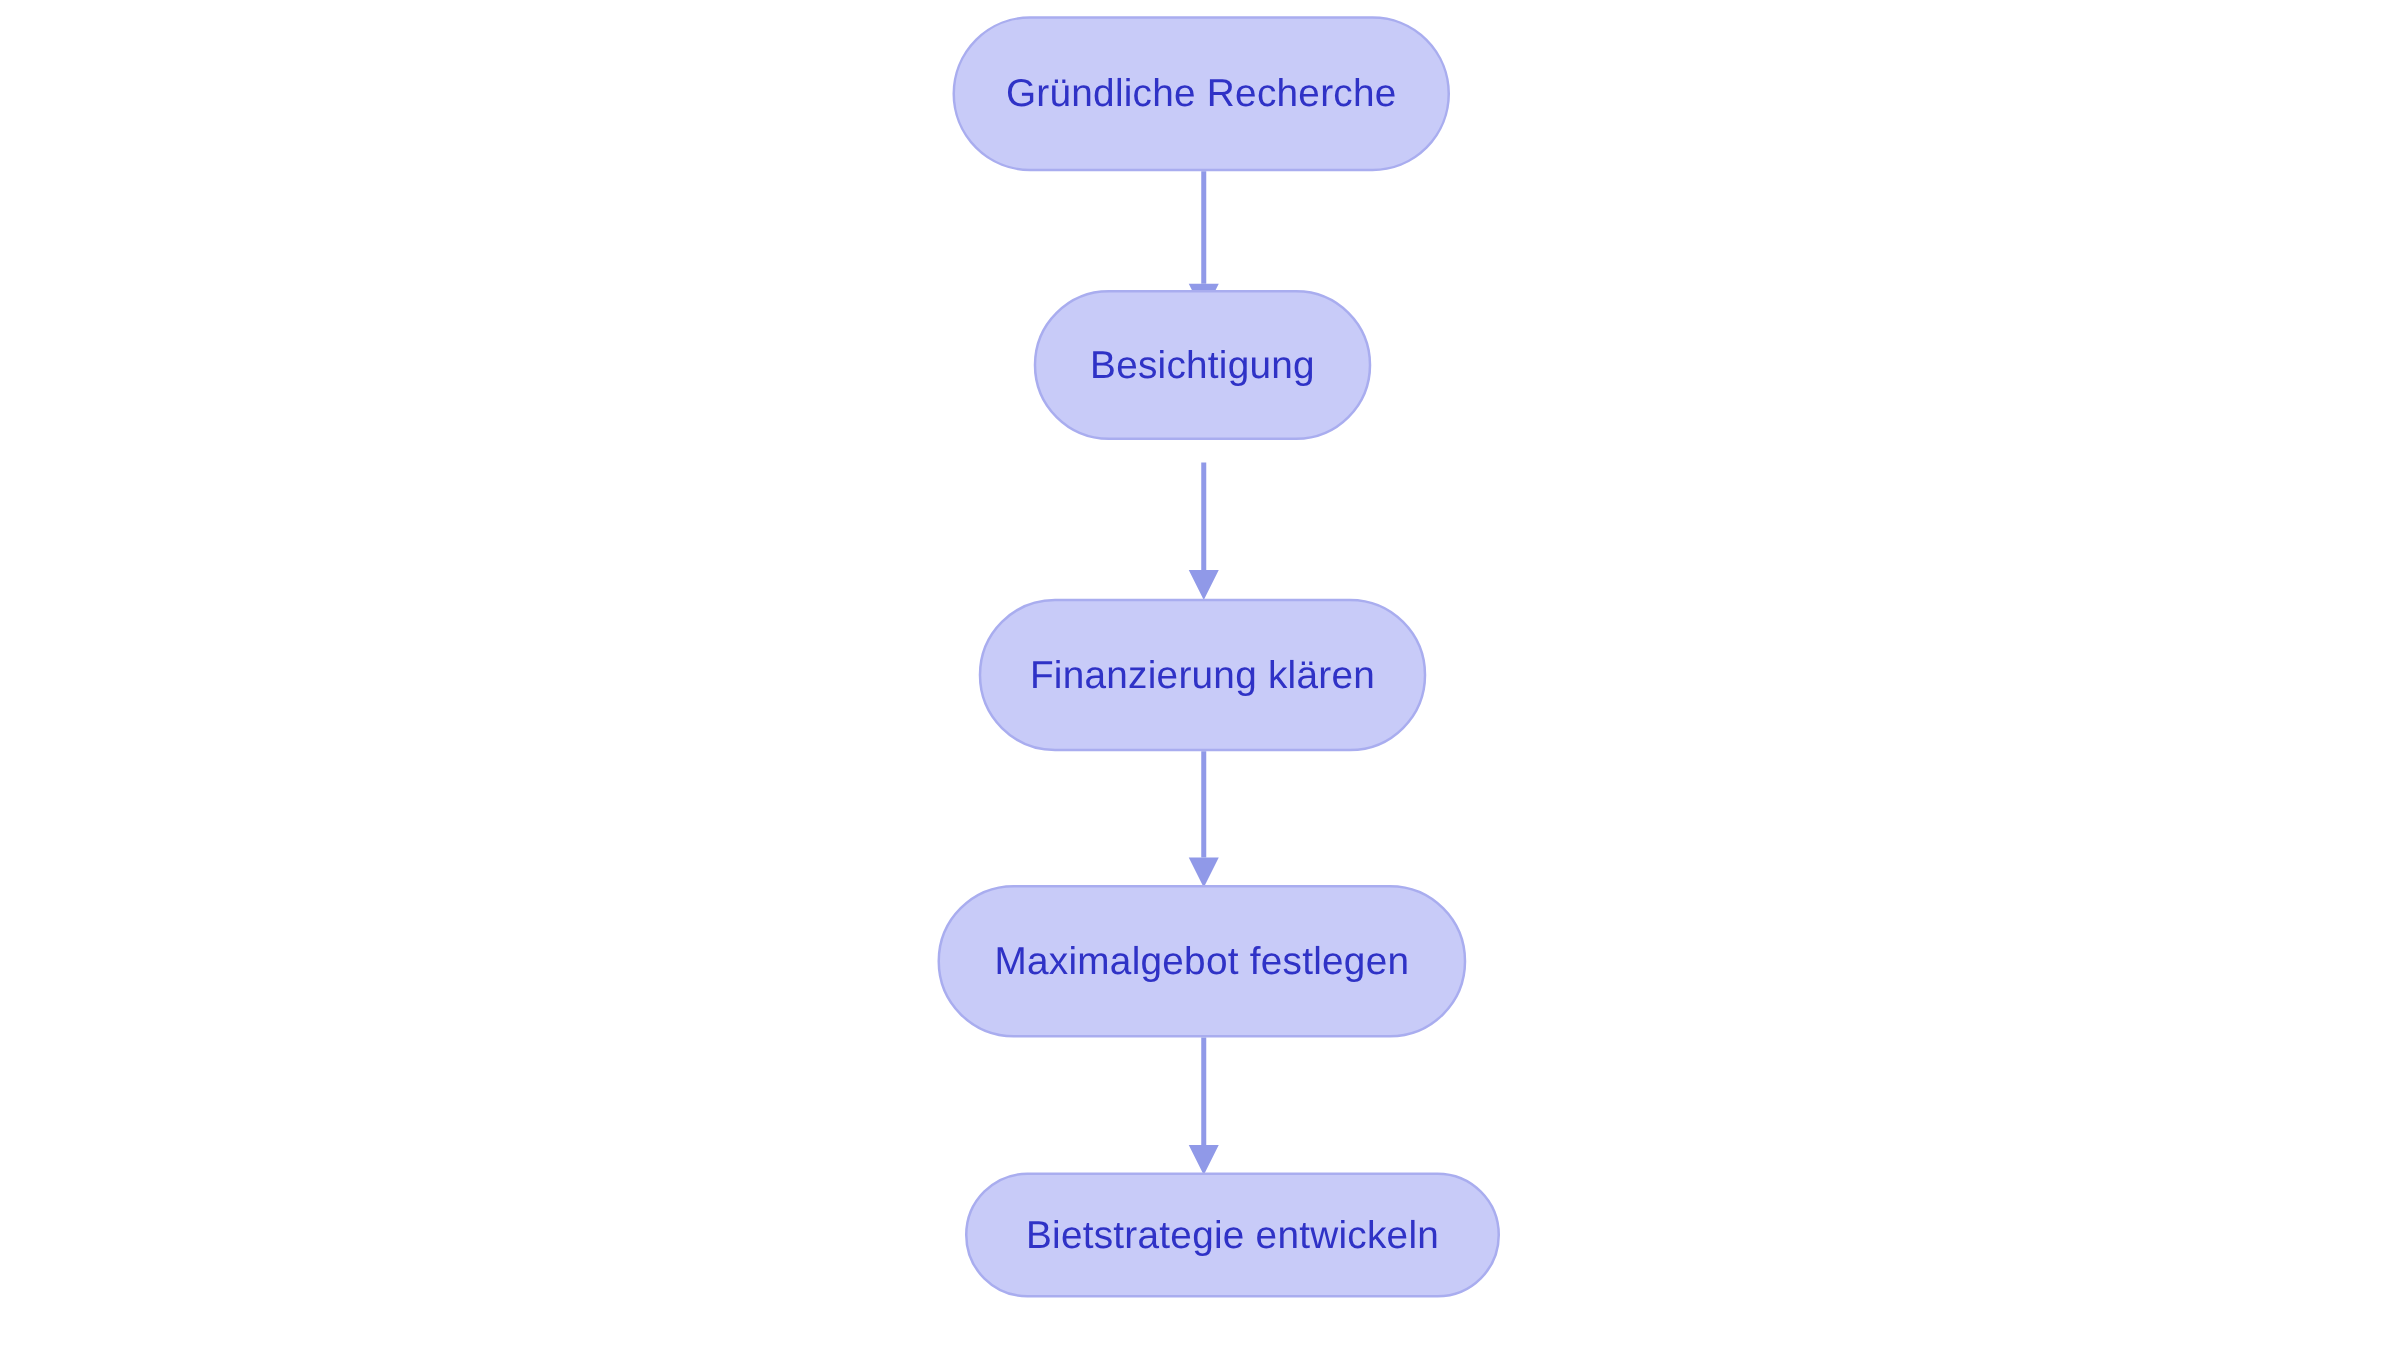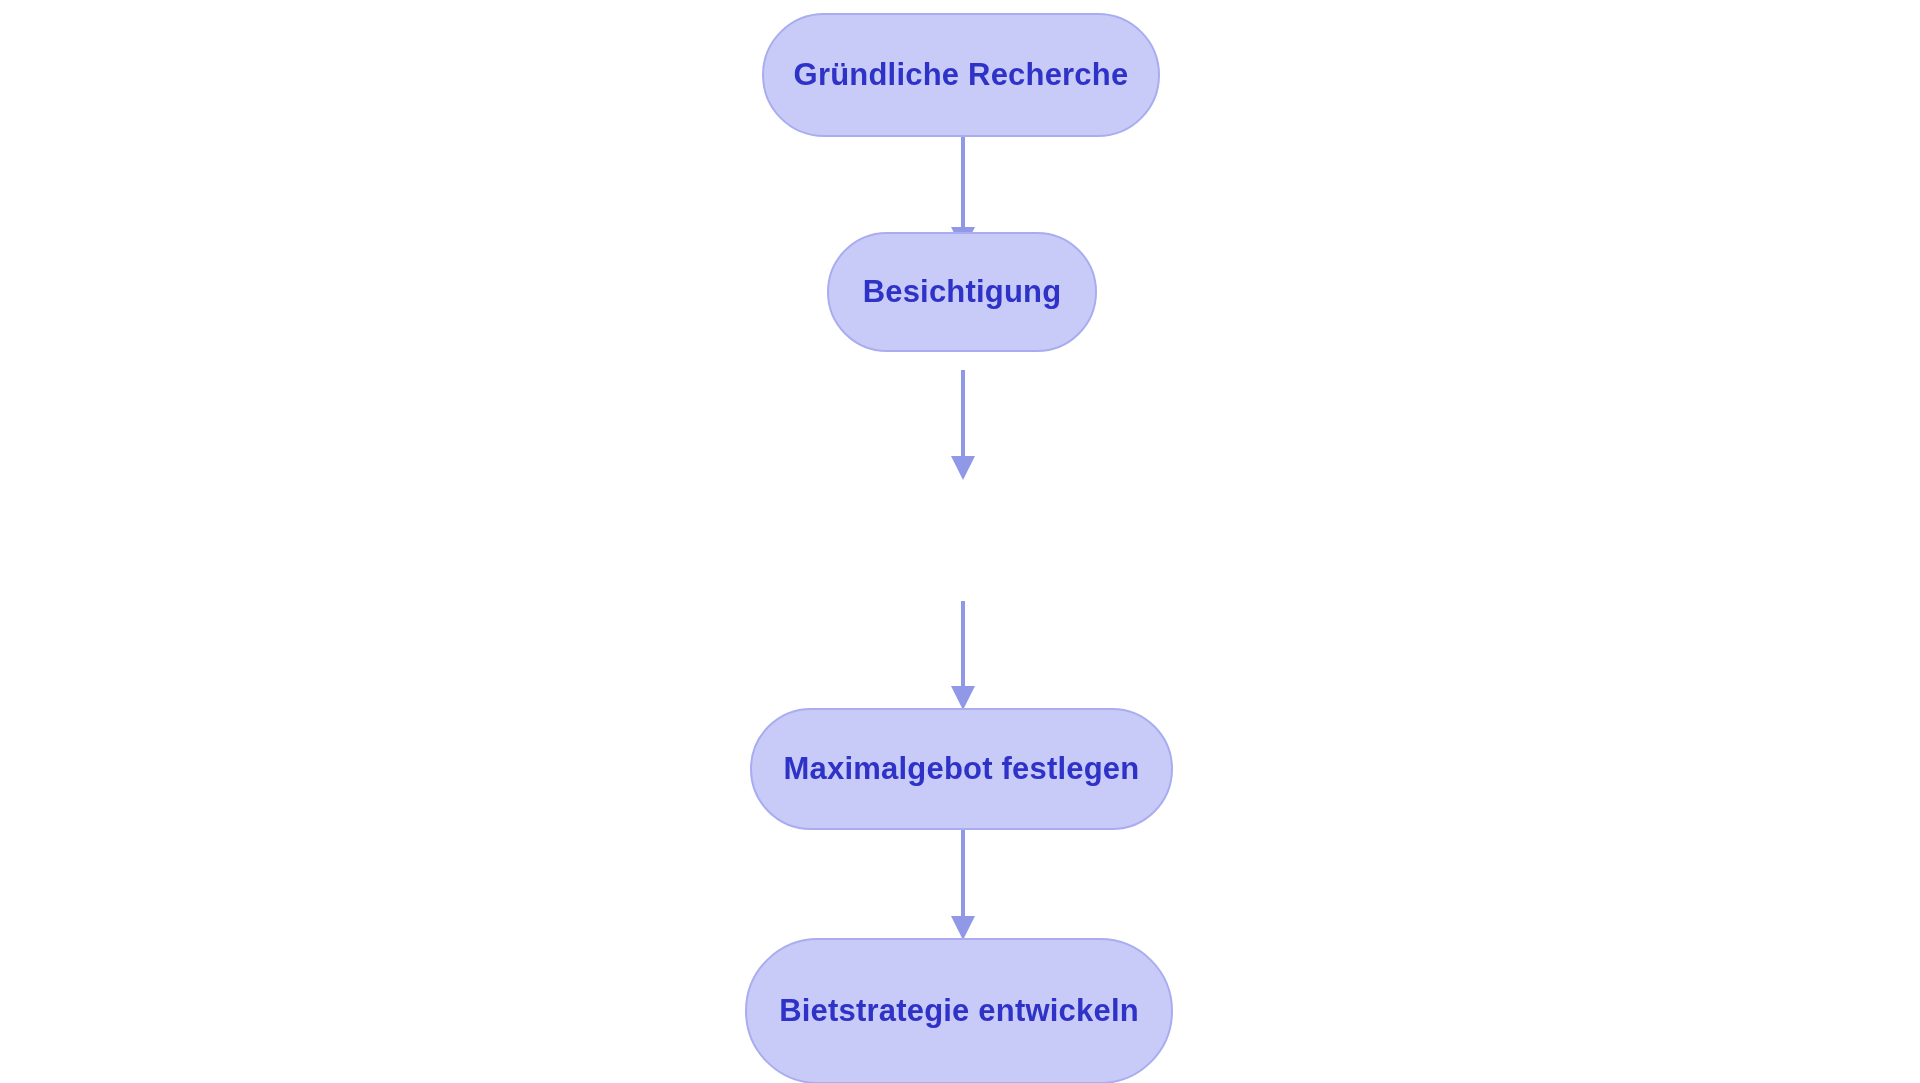--- a/index.html
+++ b/index.html
@@ -35,28 +35,28 @@
     align-items: center;
     justify-content: center;
     text-align: center;
   }
   .node-label {
     color: #2f32c6;
     font-size: 31px;
     line-height: 1.1;
     letter-spacing: 0.2px;
     white-space: nowrap;
-    font-weight: 700;
+    font-weight: 400;
   }
   
   .n0 { left: 762px;  top: 13px;   width: 398px; height: 124px; }
   .n1 { left: 827px;  top: 232px;  width: 270px; height: 120px; }
   .n2 { left: 783px;  top: 479px;  width: 358px; height: 122px; }
   .n3 { left: 750px;  top: 708px;  width: 423px; height: 122px; }
-  .n4 { left: 745px;  top: 938px;  width: 428px; height: 146px; }
+  .n4 { left: 772px;  top: 938px;  width: 428px; height: 100px; }
 
   .edge {
     position: absolute;
     left: 961px;
     width: 4px;
     background: #9099e8;
   }
   .e0 { top: 137px; height: 90px; }
   .e1 { top: 370px; height: 86px; }
   .e2 { top: 601px; height: 85px; }
@@ -89,20 +89,23 @@
     <div class="edge e0"></div>
     <div class="arrowhead a0"></div>
 
     <div class="node n1">
       <span class="node-label">Besichtigung</span>
     </div>
 
     <div class="edge e1"></div>
     <div class="arrowhead a1"></div>
 
+    <div class="node n2">
+      <span class="node-label">Finanzierung klären</span>
+    </div>
 
     <div class="edge e2"></div>
     <div class="arrowhead a2"></div>
 
     <div class="node n3">
       <span class="node-label">Maximalgebot festlegen</span>
     </div>
 
     <div class="edge e3"></div>
     <div class="arrowhead a3"></div>

